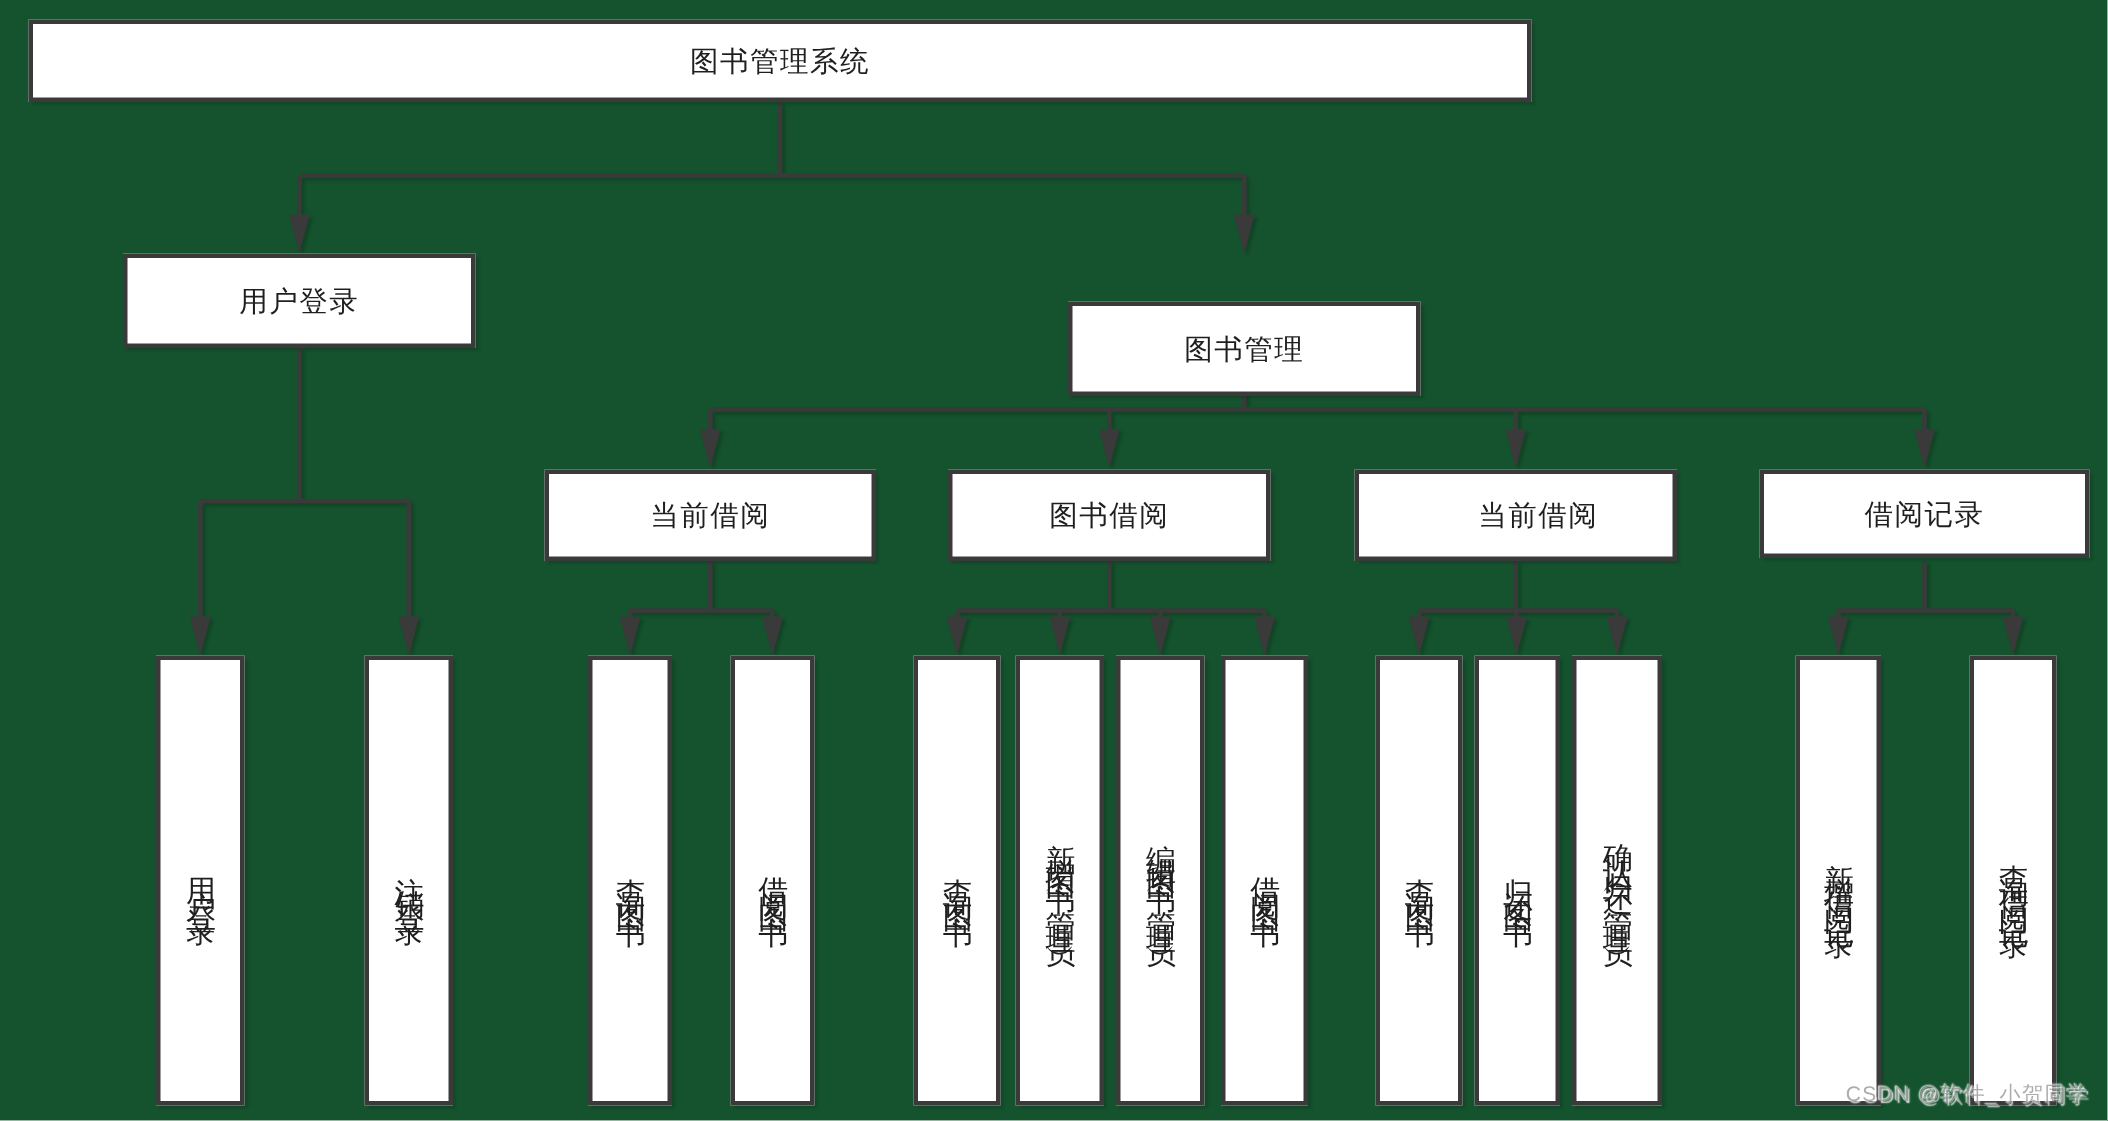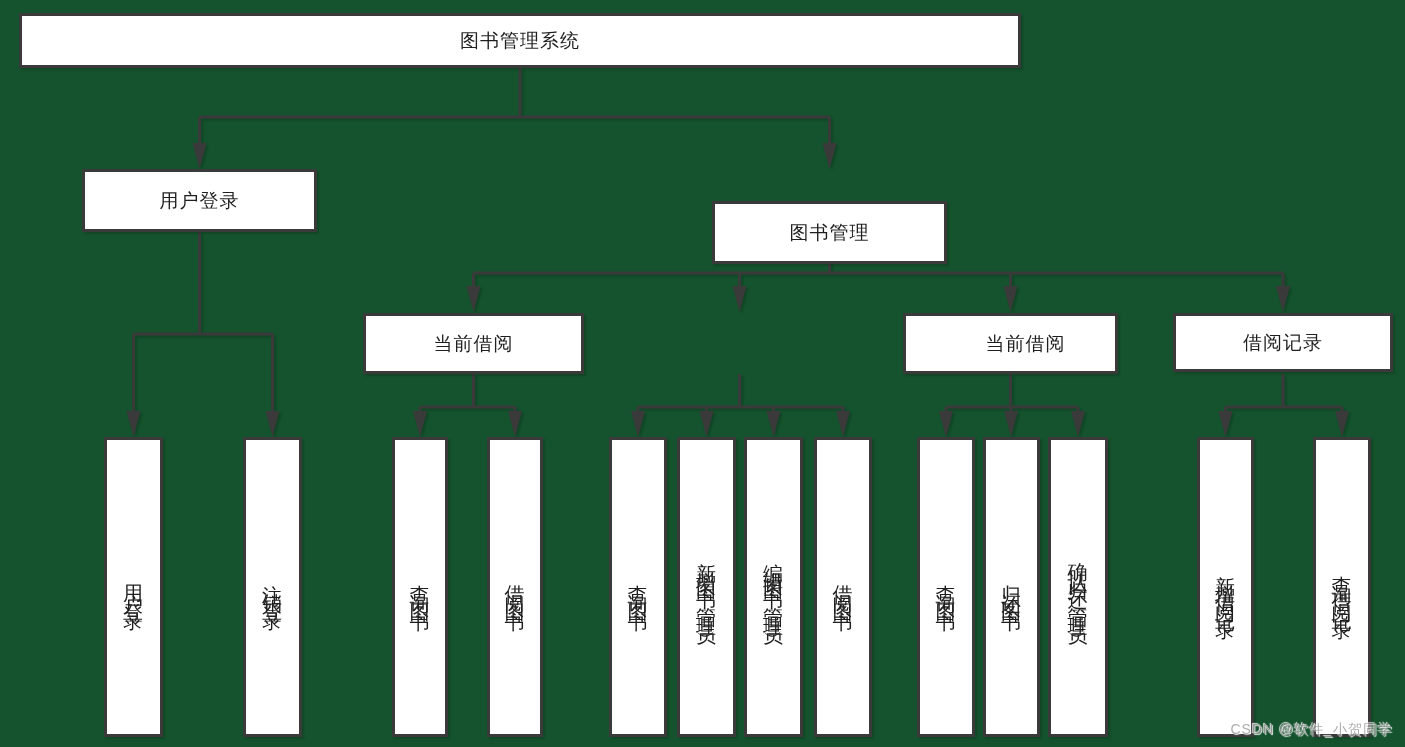--- a/index.html
+++ b/index.html
@@ -99,20 +99,23 @@
   <div class="node h" data-name="node-user-login">
     <span data-name="node-user-login-label">用户登录</span>
   </div>
   <div class="node h" data-name="node-book-management">
     <span data-name="node-book-management-label">图书管理</span>
   </div>
 
   <div class="node h" data-name="node-new-book-recommend">
     <span data-name="node-new-book-recommend-label">当前借阅</span>
   </div>
+  <div class="node h" data-name="node-book-borrow">
+    <span data-name="node-book-borrow-label">图书借阅</span>
+  </div>
   <div class="node h" data-name="node-current-borrow">
     <span data-name="node-current-borrow-label">当前借阅</span>
   </div>
   <div class="node h" data-name="node-borrow-record">
     <span data-name="node-borrow-record-label">借阅记录</span>
   </div>
 
   <div class="node v" data-name="leaf-user-login">
     <span data-name="leaf-user-login-label">用户登录</span>
   </div>

